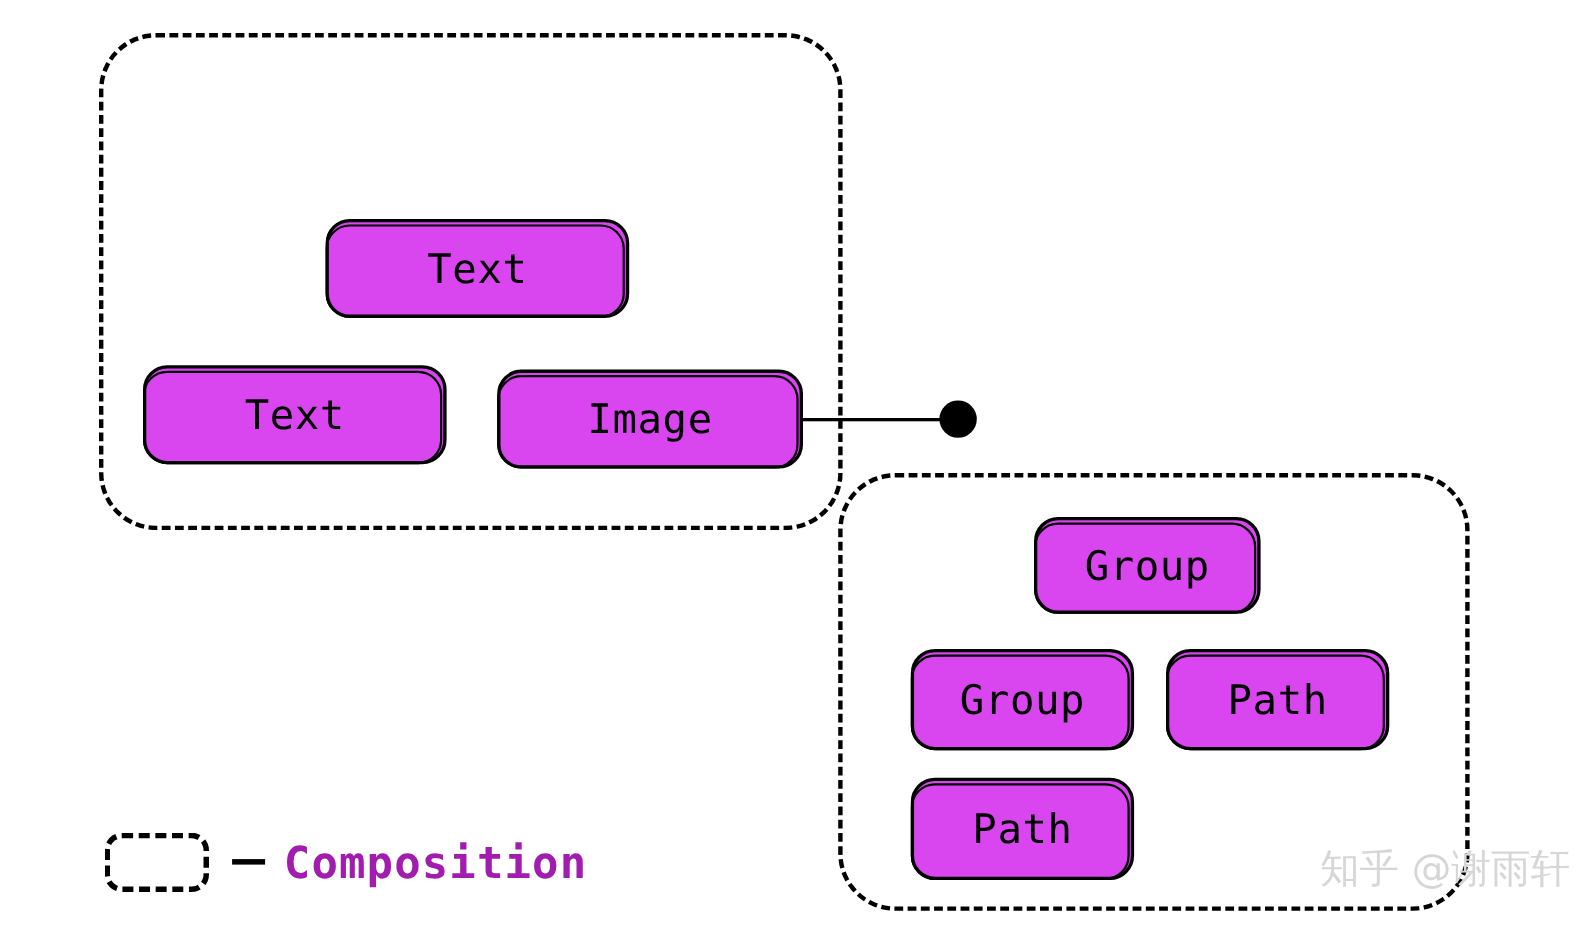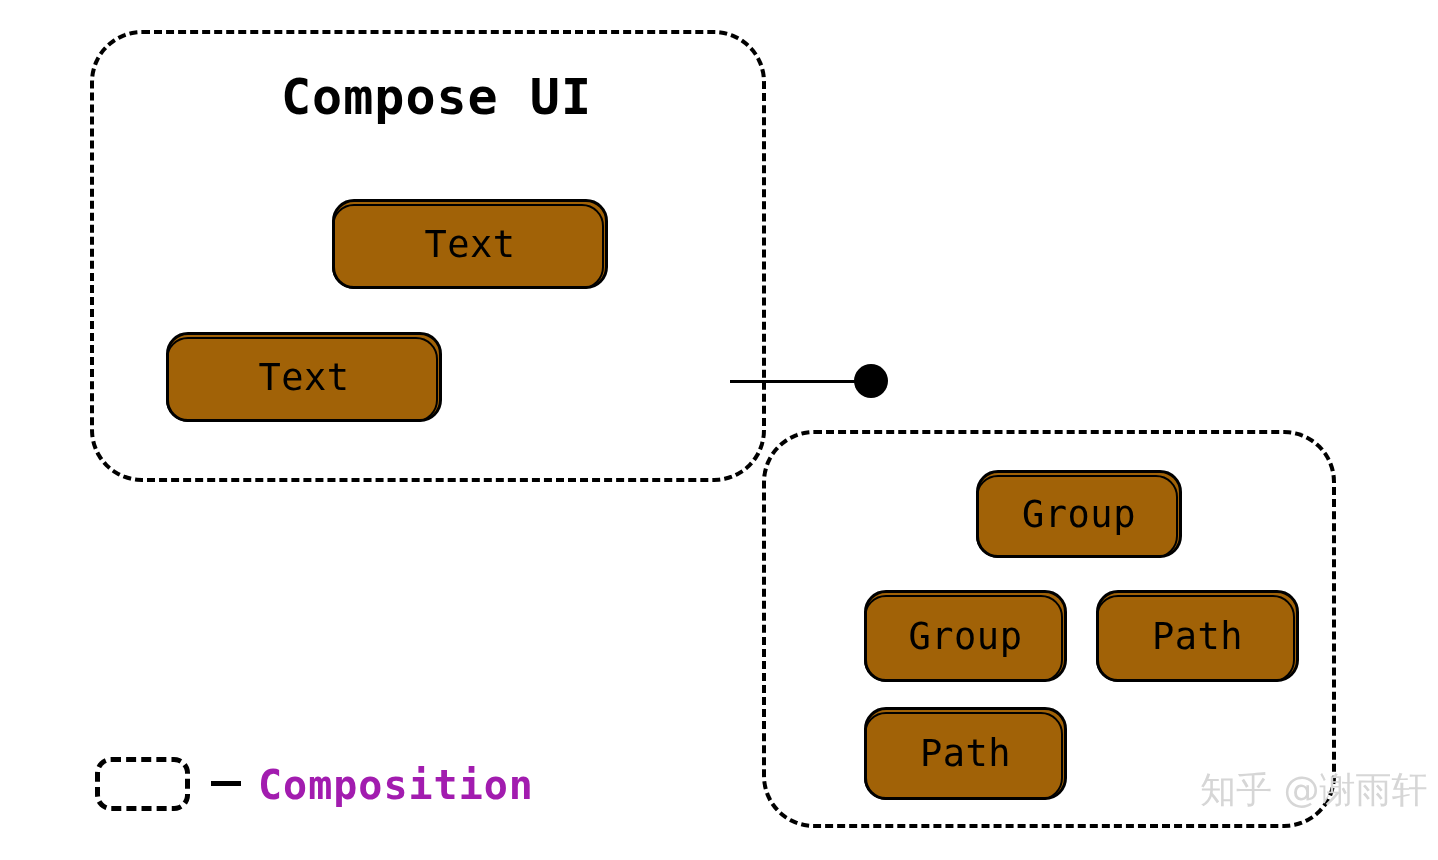--- a/index.html
+++ b/index.html
@@ -22,27 +22,26 @@
     box-sizing: border-box;
     border: 4px dashed #000000;
     border-radius: 52px;
     background: transparent;
   }
 
   
   .node {
     position: absolute;
     box-sizing: border-box;
-    background: #a16207;
+    background: #d946ef;
     border: 3.5px solid #000000;
     border-radius: 22px;
     display: flex;
     align-items: center;
     justify-content: center;
-    margin-left: 36px;
   }
   
   .node::before {
     content: "";
     position: absolute;
     left: -3px;
     top: 2px;
     right: 1px;
     bottom: -3px;
     border: 2.5px solid #000000;
@@ -118,30 +117,32 @@
     user-select: none;
   }
 </style>
 </head>
 <body>
 
 <div id="canvas">
 
   <div class="composition" style="left:90px; top:30px; width:676px; height:452px;"></div>
 
-  <div class="section-title" style="left:281px; top:68px;"><span>Compose UI</span></div>
 
   <div class="node" style="left:296px; top:199px; width:276px; height:90px;">
     <span class="node-label">Text</span>
   </div>
 
   <div class="node" style="left:130px; top:332px; width:276px; height:90px;">
     <span class="node-label">Text</span>
   </div>
 
+  <div class="node" style="left:452px; top:336px; width:278px; height:90px;">
+    <span class="node-label">Image</span>
+  </div>
 
   <div class="connector-line" style="left:730px; top:380px; width:148px;"></div>
   <div class="connector-dot" style="left:854px; top:364px;"></div>
 
 
   <div class="composition" style="left:762px; top:430px; width:574px; height:398px;"></div>
 
   <div class="node" style="left:940px; top:470px; width:206px; height:88px;">
     <span class="node-label">Group</span>
   </div>

